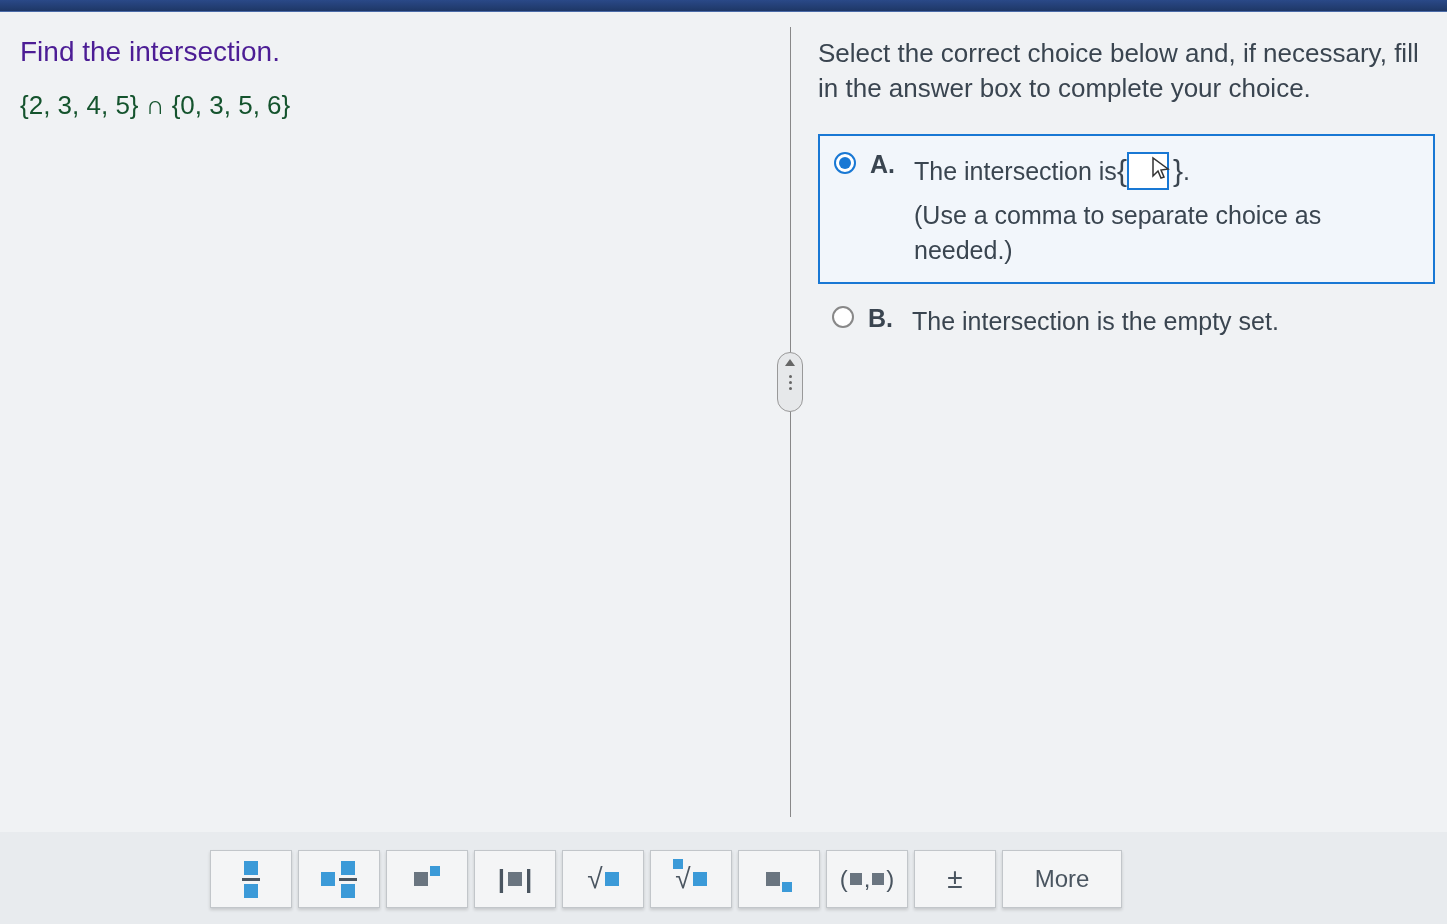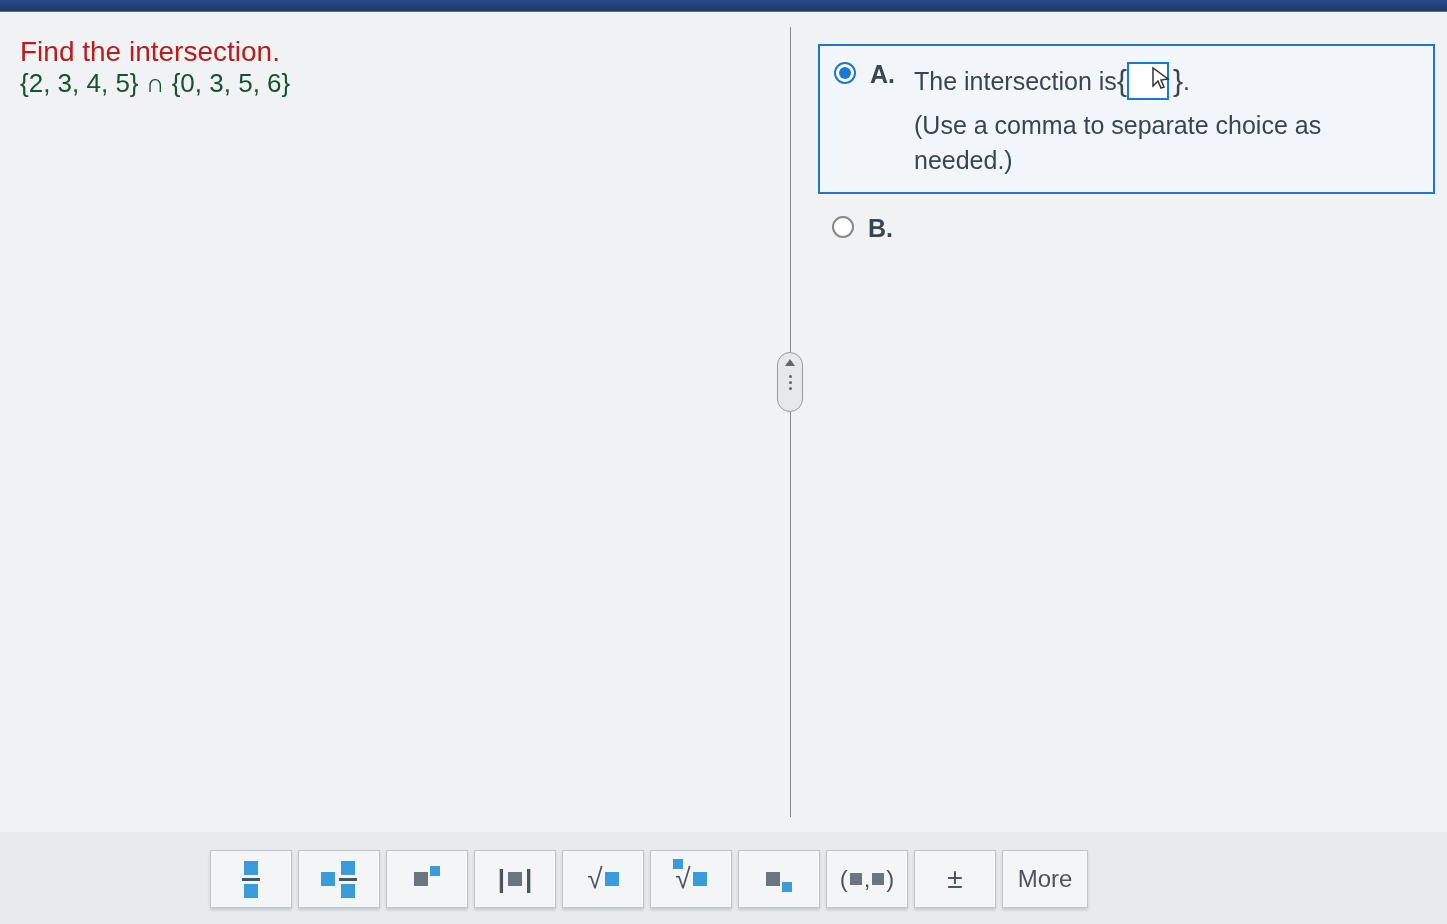--- a/index.html
+++ b/index.html
@@ -26,21 +26,22 @@
       background: #f0f2f4;
       position: relative;
     }
     .left-pane {
       width: 790px;
       padding: 24px 20px;
       position: relative;
     }
     .question-title {
       font-size: 28px;
-      color: #b91c1c;
+      color: #4c1d95;
+      margin-bottom: 22px;
     }
     .question-expression {
       font-size: 26px;
       color: #14532d;
     }
     .divider {
       position: absolute;
       left: 790px;
       top: 15px;
       bottom: 15px;
@@ -184,21 +185,21 @@
       border: 1px solid #c2c6ca;
       display: flex;
       align-items: center;
       justify-content: center;
       font-size: 24px;
       color: #4a5560;
       cursor: pointer;
       box-shadow: 0 2px 3px rgba(0,0,0,0.15);
     }
     .tool-btn.more {
-      width: 86px;
+      width: 120px;
       font-size: 24px;
     }
     .frac {
       display: flex;
       flex-direction: column;
       align-items: center;
       line-height: 1;
     }
     .frac .num {
       width: 14px;
@@ -331,20 +332,21 @@
   </div>
 
   <div class="divider"></div>
   <div class="divider-handle">
     <span class="dot"></span>
     <span class="dot"></span>
     <span class="dot"></span>
   </div>
 
   <div class="right-pane">
+    <div class="instruction-text">Select the correct choice below and, if necessary, fill in the answer box to complete your choice.</div>
 
     <div class="choice-container">
       <div class="choice selected">
         <div class="radio checked"></div>
         <div class="choice-label">A.</div>
         <div class="choice-body">
           <div class="choice-a-line1">
             <span>The intersection is </span>
             <span class="answer-box">
               <span class="brace">{</span>
@@ -358,20 +360,21 @@
             </span>
             <span>.</span>
           </div>
           <div class="choice-a-hint">(Use a comma to separate choice as needed.)</div>
         </div>
       </div>
 
       <div class="choice">
         <div class="radio unchecked"></div>
         <div class="choice-label">B.</div>
+        <div class="choice-body">The intersection is the empty set.</div>
       </div>
     </div>
   </div>
 </div>
 
 <div class="toolbar">
   <div class="tool-btn">
     <div class="frac">
       <div class="num"></div>
       <div class="bar"></div>

